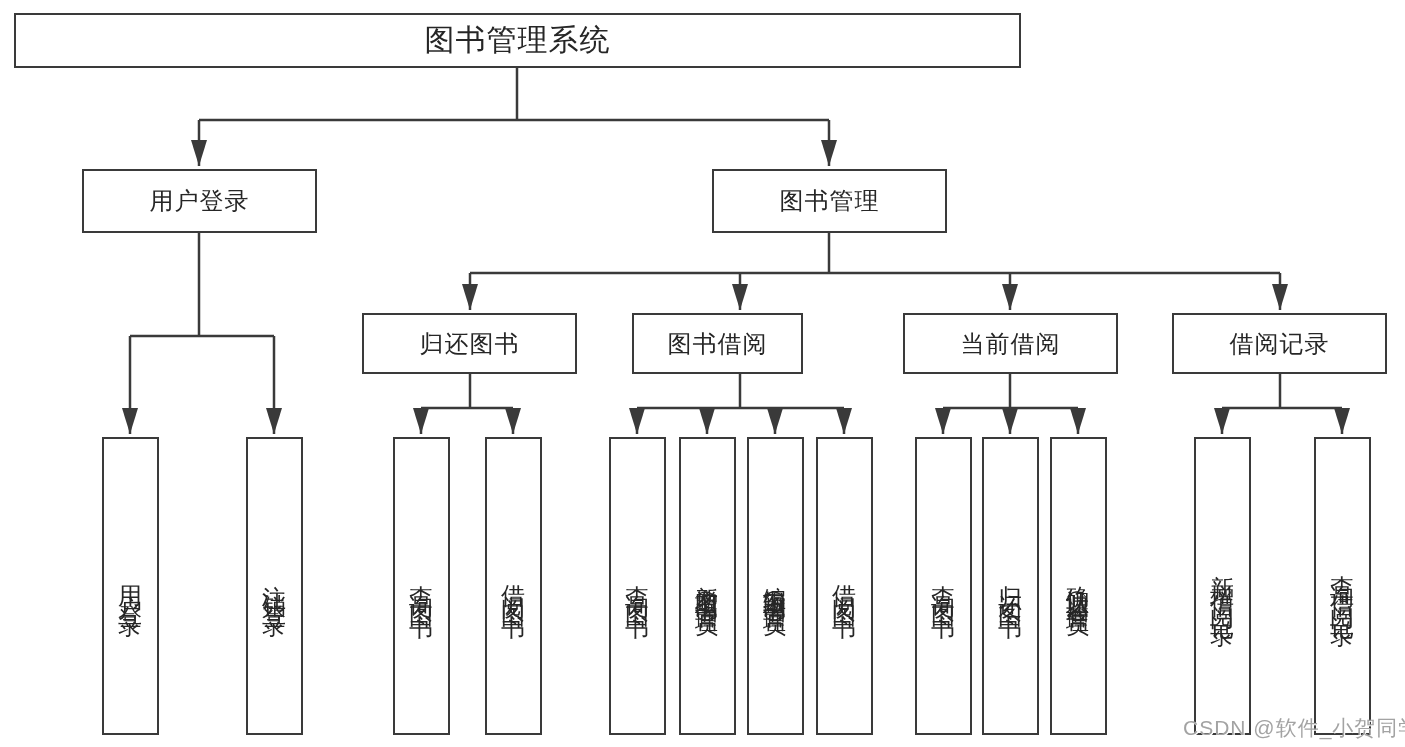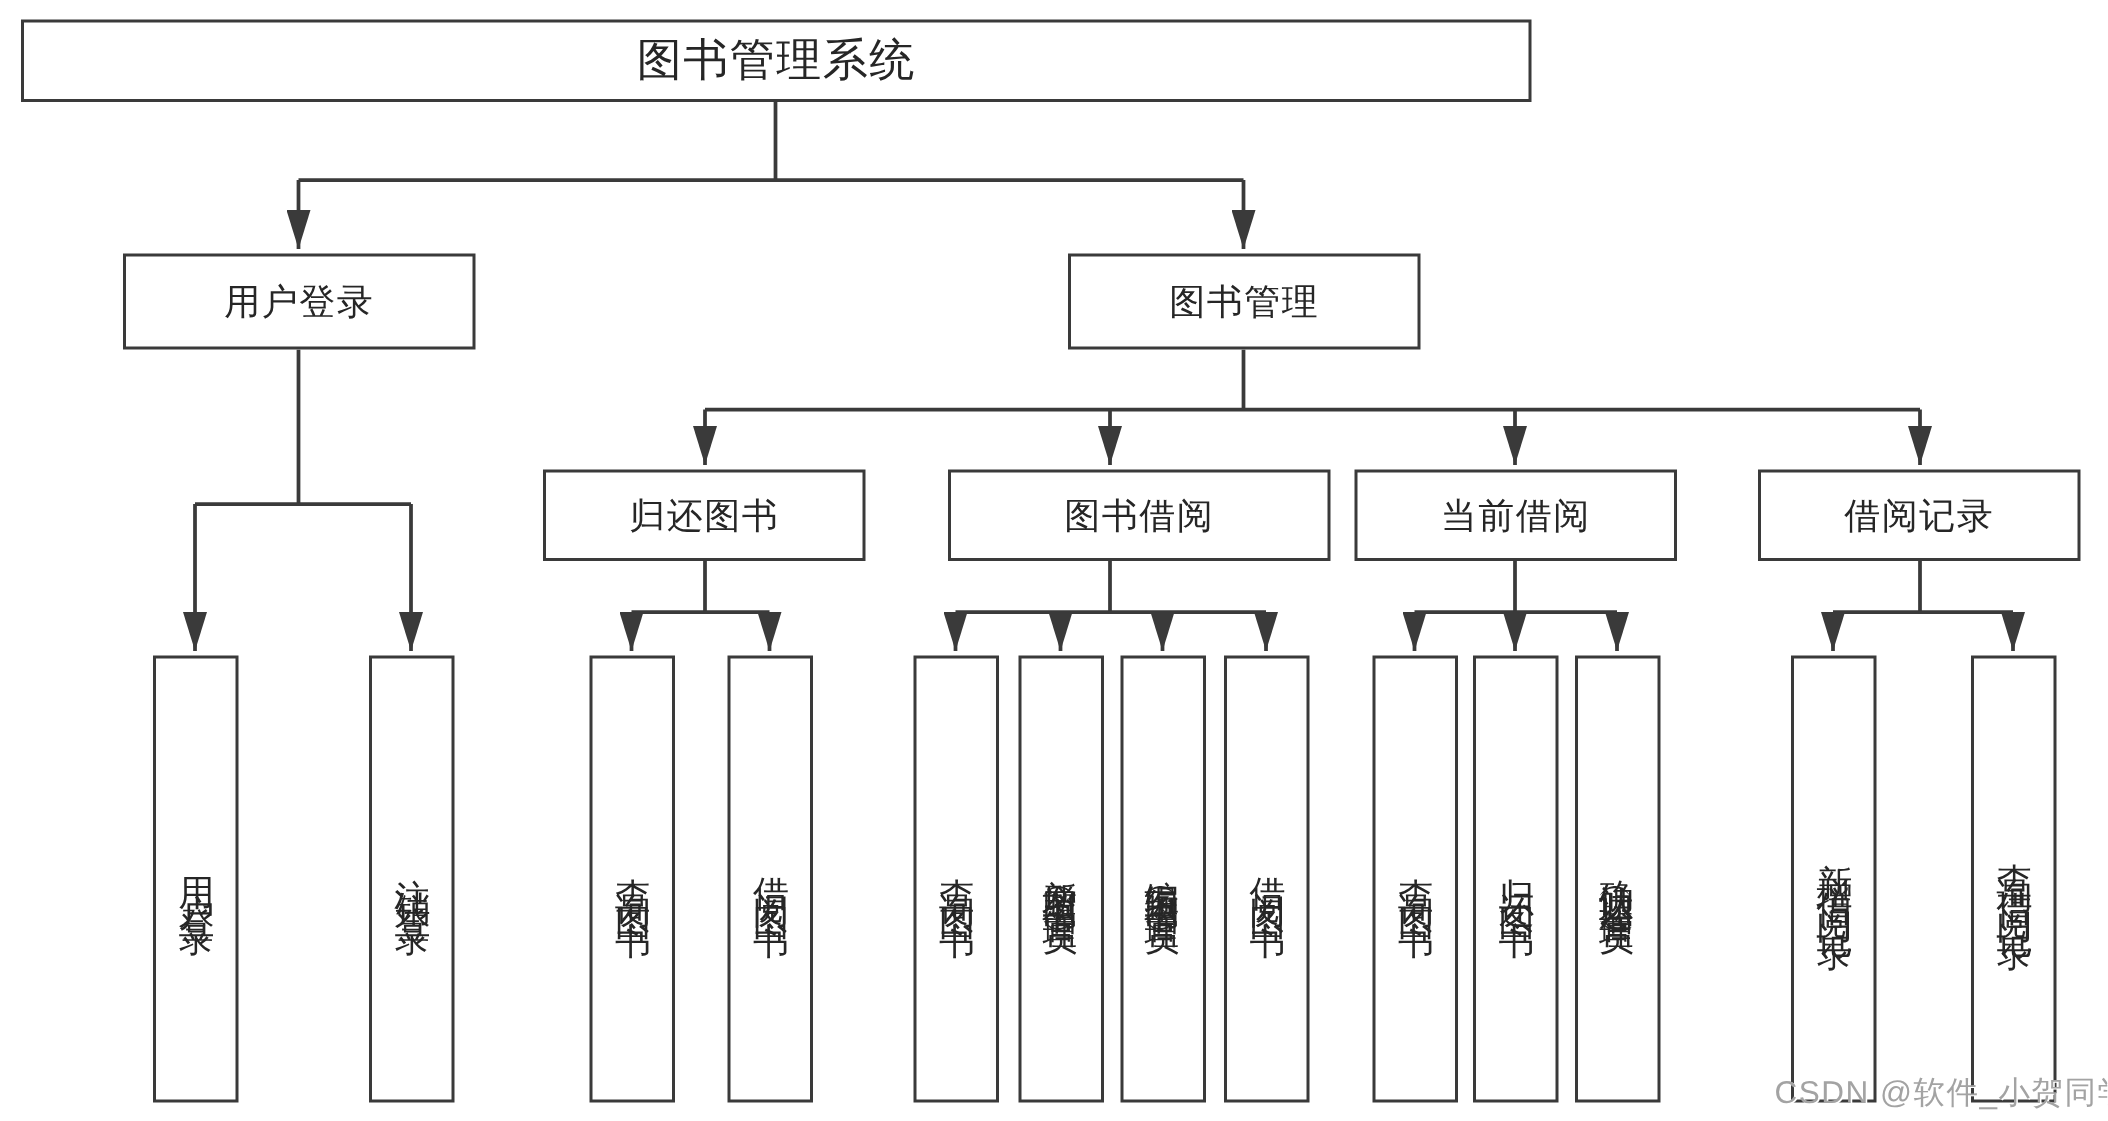--- a/index.html
+++ b/index.html
@@ -112,21 +112,21 @@
       <path d="M1342 408 V434" marker-end="url(#arr)"></path>
     </g>
   </svg>
 
   <div class="node h root" style="left:14px; top:13px; width:1007px; height:55px;">图书管理系统</div>
 
   <div class="node h" style="left:82px; top:169px; width:235px; height:64px;">用户登录</div>
   <div class="node h" style="left:712px; top:169px; width:235px; height:64px;">图书管理</div>
 
   <div class="node h" style="left:362px; top:313px; width:215px; height:61px;">归还图书</div>
-  <div class="node h" style="left:632px; top:313px; width:255px; height:61px;">图书借阅</div>
+  <div class="node h" style="left:632px; top:313px; width:171px; height:61px;">图书借阅</div>
   <div class="node h" style="left:903px; top:313px; width:215px; height:61px;text-align:right;">当前借阅</div>
   <div class="node h" style="left:1172px; top:313px; width:215px; height:61px;">借阅记录</div>
 
   <div class="node v" style="left:102px;">用户登录</div>
   <div class="node v" style="left:246px;">注销登录</div>
 
   <div class="node v" style="left:393px;">查询图书</div>
   <div class="node v" style="left:485px;">借阅图书</div>
 
   <div class="node v" style="left:609px;">查询图书</div>

